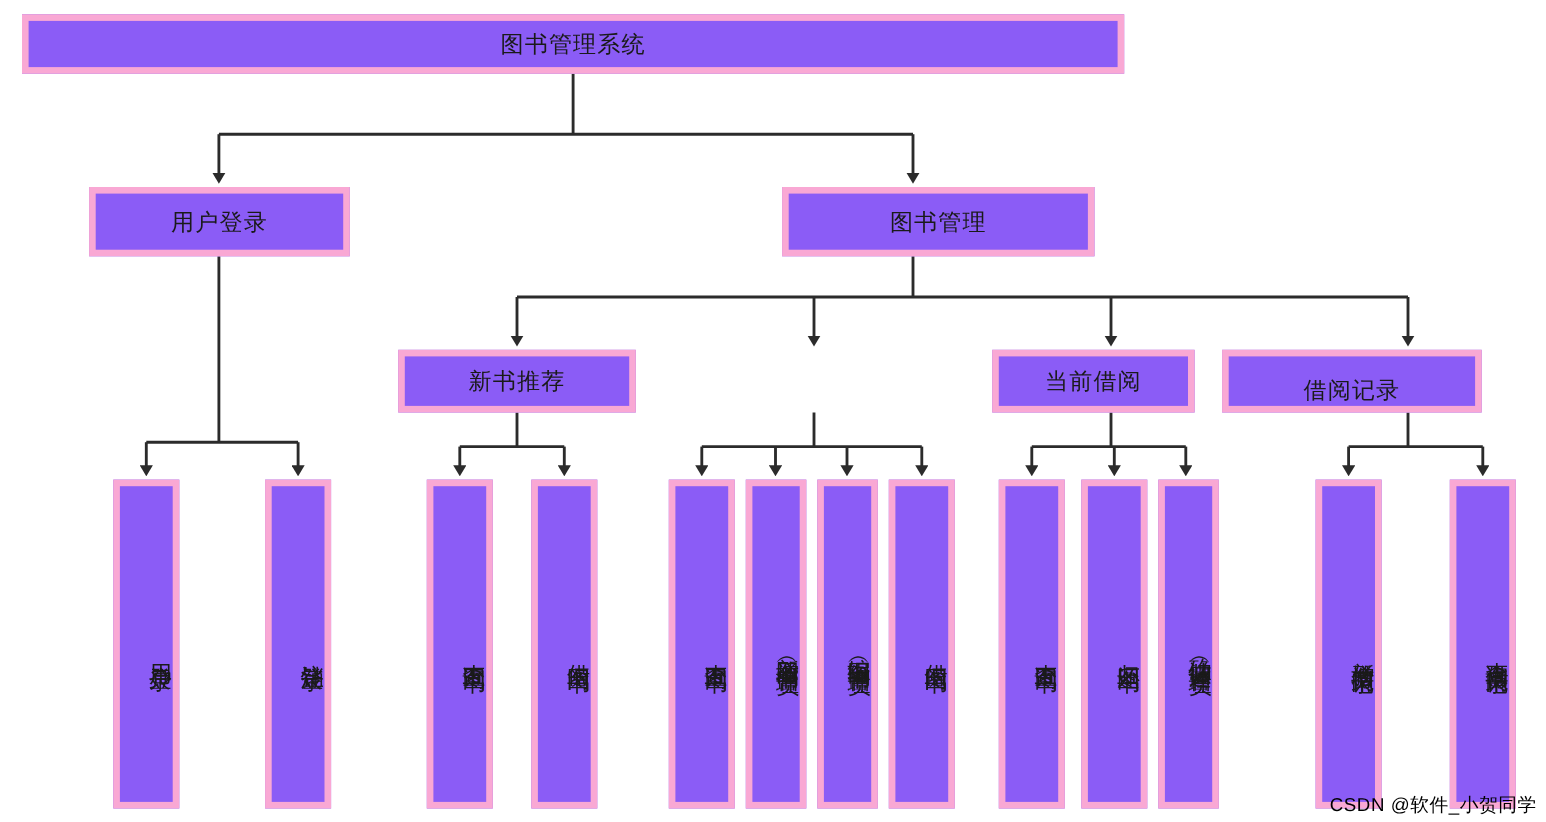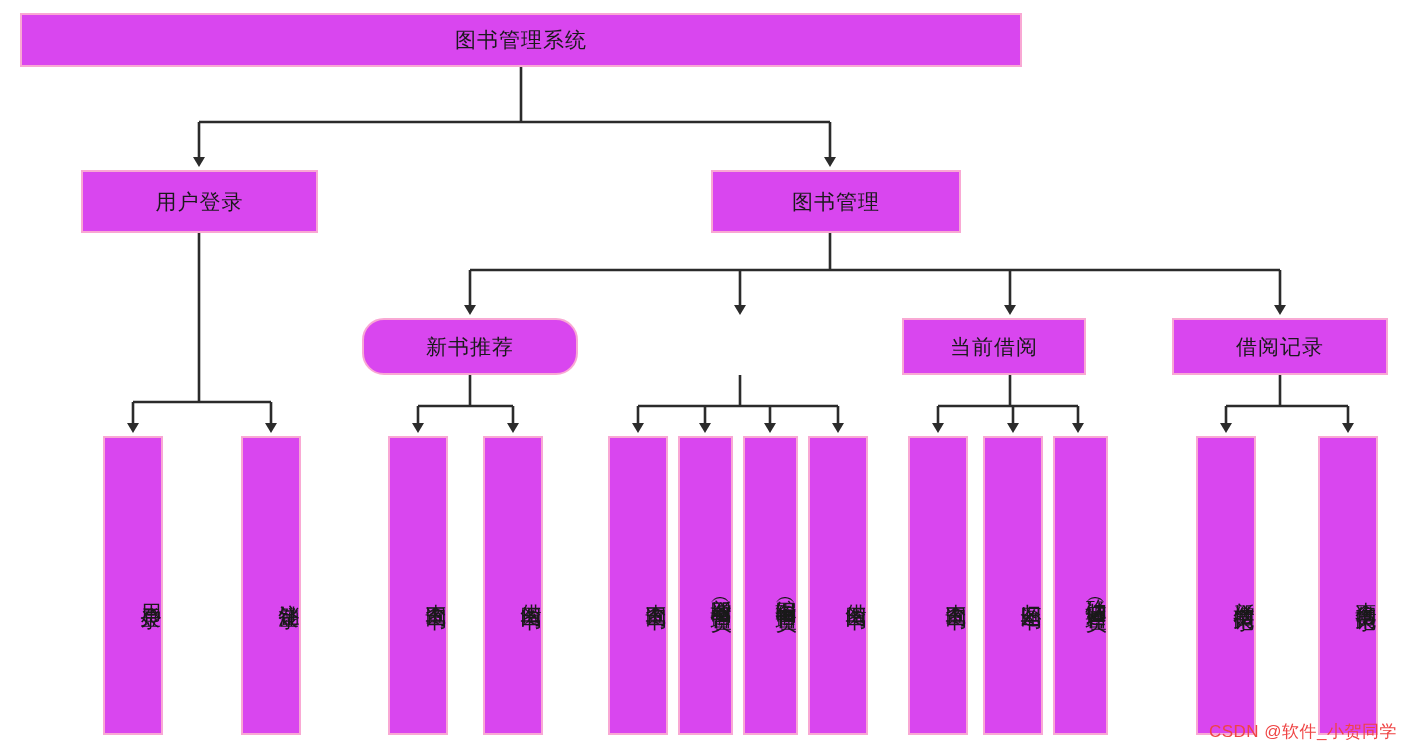--- a/index.html
+++ b/index.html
@@ -1,25 +1,25 @@
 <!DOCTYPE html>
 <html><head>
 <meta charset="utf-8">
 <style>
   html,body{margin:0;padding:0;background:#ffffff;}
   body{font-family:"Liberation Sans","DejaVu Sans",sans-serif;}
   #stage{position:relative;width:1405px;height:747px;background:#ffffff;overflow:hidden;}
   #wires{position:absolute;left:0;top:0;width:1405px;height:747px;}
-  .node{position:absolute;box-sizing:border-box;background:#d946ef;border:2px solid #f9a8d4;
-        display:flex;align-items:center;justify-content:center;color:#1a1a1a;font-family:Liberation Mono, monospace;}
+  .node{position:absolute;box-sizing:border-box;background:#8b5cf6;border:6px solid #f9a8d4;
+        display:flex;align-items:center;justify-content:center;color:#1a1a1a;}
   .node.h{font-size:21px;letter-spacing:1px;}
   .leaf{writing-mode:vertical-rl;text-orientation:upright;font-size:21px;line-height:1.18;
         letter-spacing:2px;padding-top:10px;align-items:flex-start;justify-content:center;}
   .leaf span{display:block;}
-  #watermark{position:absolute;right:8px;bottom:4px;font-size:17px;color:#ef4444;
+  #watermark{position:absolute;right:8px;bottom:4px;font-size:17px;color:#000000;
              letter-spacing:0.5px;white-space:nowrap;}
 </style>
 </head>
 <body>
 
 <div id="stage">
 
   <svg id="wires" viewBox="0 0 1405 747">
     <defs>
       <marker id="ar" markerWidth="10" markerHeight="12" refX="1" refY="6" orient="auto" markerUnits="userSpaceOnUse">
@@ -70,31 +70,31 @@
     </g>
   </svg>
 
   <div class="node h" style="left:20px;top:13px;width:1002px;height:54px;">
     <span>图书管理系统</span>
   </div>
 
   <div class="node h" style="left:81px;top:170px;width:237px;height:63px;">
     <span>用户登录</span>
   </div>
-  <div class="node h" style="left:711px;top:170px;width:250px;height:63px;">
+  <div class="node h" style="left:711px;top:170px;width:284px;height:63px;">
     <span>图书管理</span>
   </div>
 
-  <div class="node h" style="left:362px;top:318px;width:216px;height:57px;border-radius:22px;">
+  <div class="node h" style="left:362px;top:318px;width:216px;height:57px;">
     <span>新书推荐</span>
   </div>
   <div class="node h" style="left:902px;top:318px;width:184px;height:57px;">
     <span>当前借阅</span>
   </div>
-  <div class="node h" style="left:1172px;top:318px;width:216px;height:57px;">
+  <div class="node h" style="left:1111px;top:318px;width:236px;height:57px;align-items:flex-end;">
     <span>借阅记录</span>
   </div>
 
   <div class="node leaf" style="left:103px;top:436px;width:60px;height:299px;">
     <span>用户登录</span>
   </div>
   <div class="node leaf" style="left:241px;top:436px;width:60px;height:299px;">
     <span>注销登录</span>
   </div>
 

